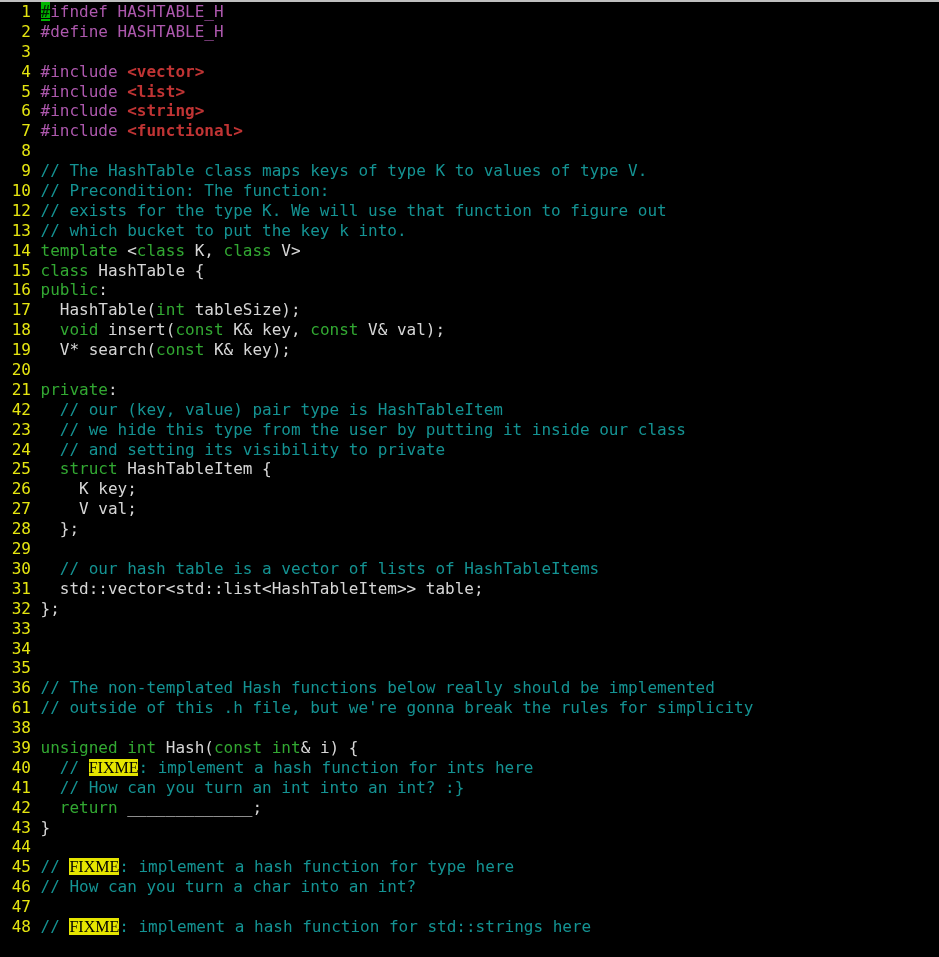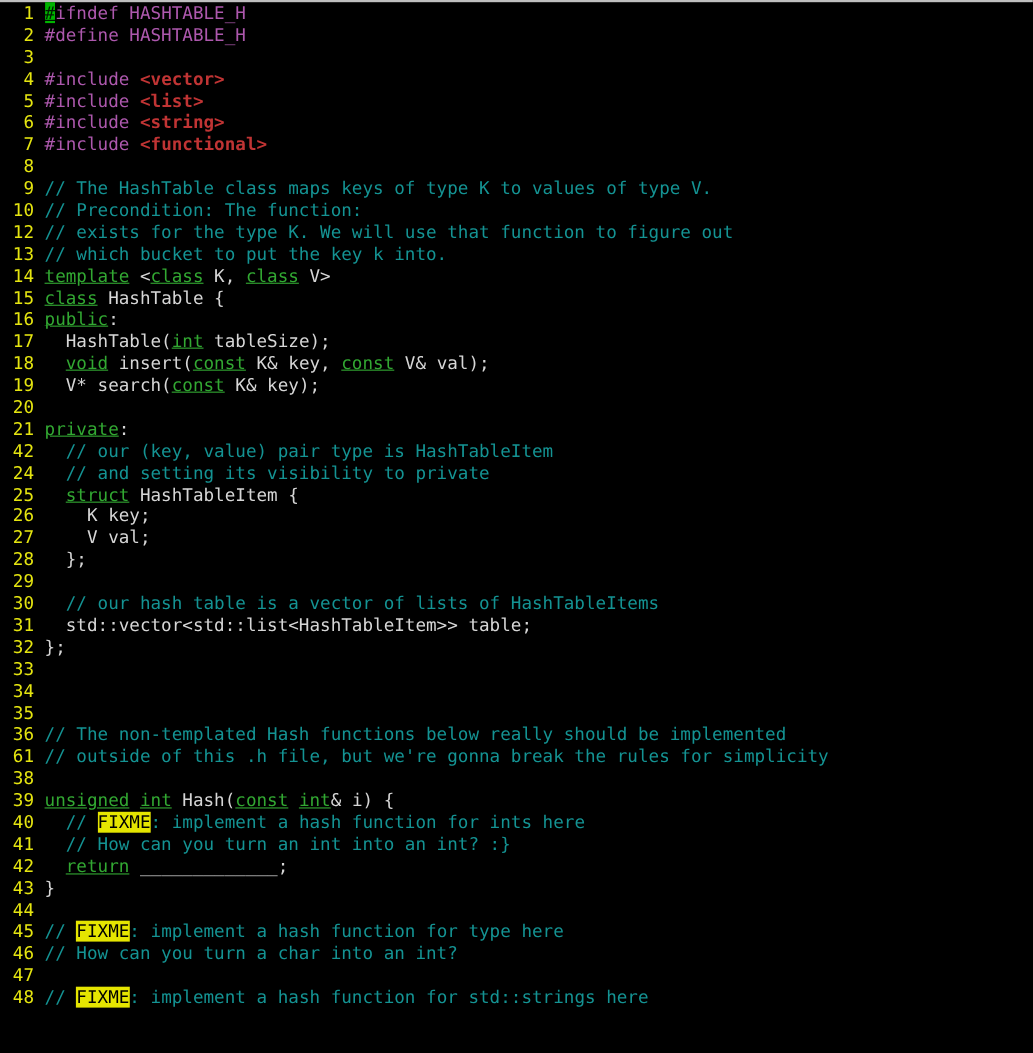--- a/index.html
+++ b/index.html
@@ -20,23 +20,23 @@
     display:inline-block;
     width:3ch;
     text-align:right;
     margin-right:1ch;
     color:var(--line-number,#e5e510);
   }
   .code { white-space:pre; }
   .pre   { color:var(--preprocessor,#ad58ad); }
   .inc   { color:var(--include-path,#c03434);font-weight:bold; }
   .com   { color:var(--comment,#149393); }
-  .kw    { color:var(--keyword,#32a832);text-decoration:underline; }
+  .kw    { color:var(--keyword,#32a832); }
   .pln   { color:var(--plain,#d6d6d6); }
-  .fixme { background:var(--fixme-bg,#e5e500); color:var(--fixme-fg,#000); }
+  .fixme { background:var(--fixme-bg,#e5e500); color:var(--fixme-fg,#000);font-family:Liberation Serif, serif; }
   .cur   { background:var(--cursor-bg,#00b400); color:#001a00; }
   .cursorline .code { text-decoration:underline; }
 </style>
 </head>
 <body>
 
 <div class="editor" id="editor">
     <div class="row cursorline"><span class="num">1</span><span class="code"><span class="pre cur">#</span><span class="pre">ifndef HASHTABLE_H</span></span></div>
     <div class="row"><span class="num">2</span><span class="code"><span class="pre">#define HASHTABLE_H</span></span></div>
     <div class="row"><span class="num">3</span><span class="code"></span></div>
@@ -51,20 +51,21 @@
     <div class="row"><span class="num">13</span><span class="code"><span class="com">// which bucket to put the key k into.</span></span></div>
     <div class="row"><span class="num">14</span><span class="code"><span class="kw">template</span><span class="pln"> &lt;</span><span class="kw">class</span><span class="pln"> K, </span><span class="kw">class</span><span class="pln"> V&gt;</span></span></div>
     <div class="row"><span class="num">15</span><span class="code"><span class="kw">class</span><span class="pln"> HashTable {</span></span></div>
     <div class="row"><span class="num">16</span><span class="code"><span class="kw">public</span><span class="pln">:</span></span></div>
     <div class="row"><span class="num">17</span><span class="code"><span class="pln">  HashTable(</span><span class="kw">int</span><span class="pln"> tableSize);</span></span></div>
     <div class="row"><span class="num">18</span><span class="code"><span class="pln">  </span><span class="kw">void</span><span class="pln"> insert(</span><span class="kw">const</span><span class="pln"> K&amp; key, </span><span class="kw">const</span><span class="pln"> V&amp; val);</span></span></div>
     <div class="row"><span class="num">19</span><span class="code"><span class="pln">  V* search(</span><span class="kw">const</span><span class="pln"> K&amp; key);</span></span></div>
     <div class="row"><span class="num">20</span><span class="code"></span></div>
     <div class="row"><span class="num">21</span><span class="code"><span class="kw">private</span><span class="pln">:</span></span></div>
     <div class="row"><span class="num">42</span><span class="code"><span class="com">  // our (key, value) pair type is HashTableItem</span></span></div>
+    <div class="row"><span class="num">23</span><span class="code"><span class="com">  // we hide this type from the user by putting it inside our class</span></span></div>
     <div class="row"><span class="num">24</span><span class="code"><span class="com">  // and setting its visibility to private</span></span></div>
     <div class="row"><span class="num">25</span><span class="code"><span class="pln">  </span><span class="kw">struct</span><span class="pln"> HashTableItem {</span></span></div>
     <div class="row"><span class="num">26</span><span class="code"><span class="pln">    K key;</span></span></div>
     <div class="row"><span class="num">27</span><span class="code"><span class="pln">    V val;</span></span></div>
     <div class="row"><span class="num">28</span><span class="code"><span class="pln">  };</span></span></div>
     <div class="row"><span class="num">29</span><span class="code"></span></div>
     <div class="row"><span class="num">30</span><span class="code"><span class="com">  // our hash table is a vector of lists of HashTableItems</span></span></div>
     <div class="row"><span class="num">31</span><span class="code"><span class="pln">  std::vector&lt;std::list&lt;HashTableItem&gt;&gt; table;</span></span></div>
     <div class="row"><span class="num">32</span><span class="code"><span class="pln">};</span></span></div>
     <div class="row"><span class="num">33</span><span class="code"></span></div>

